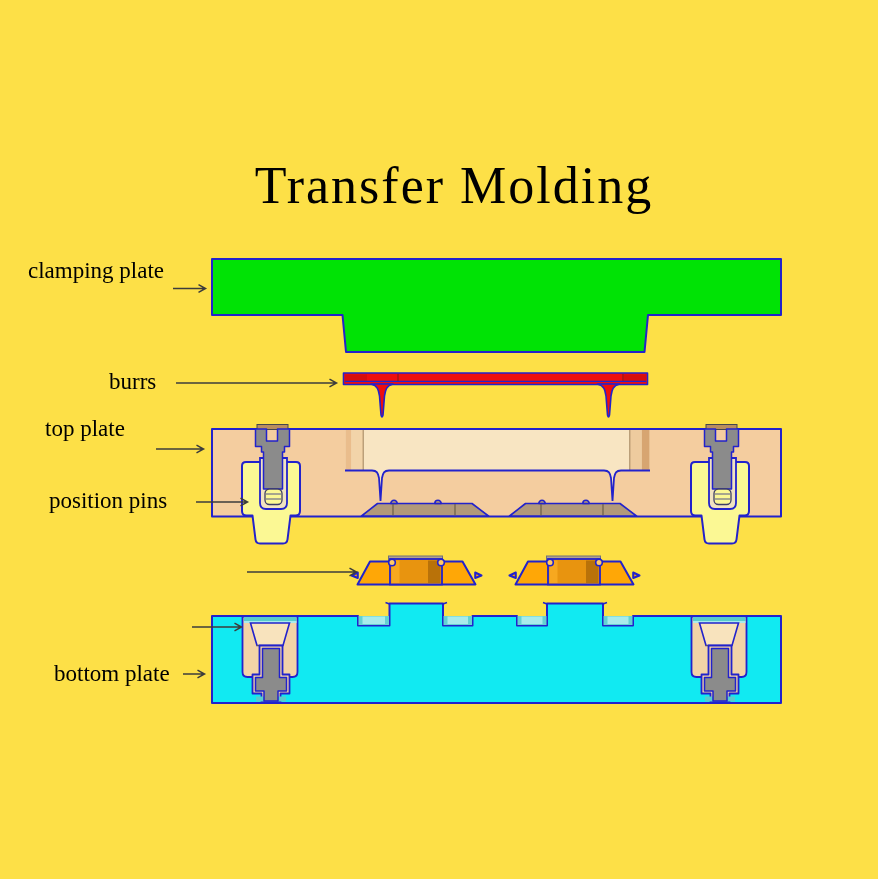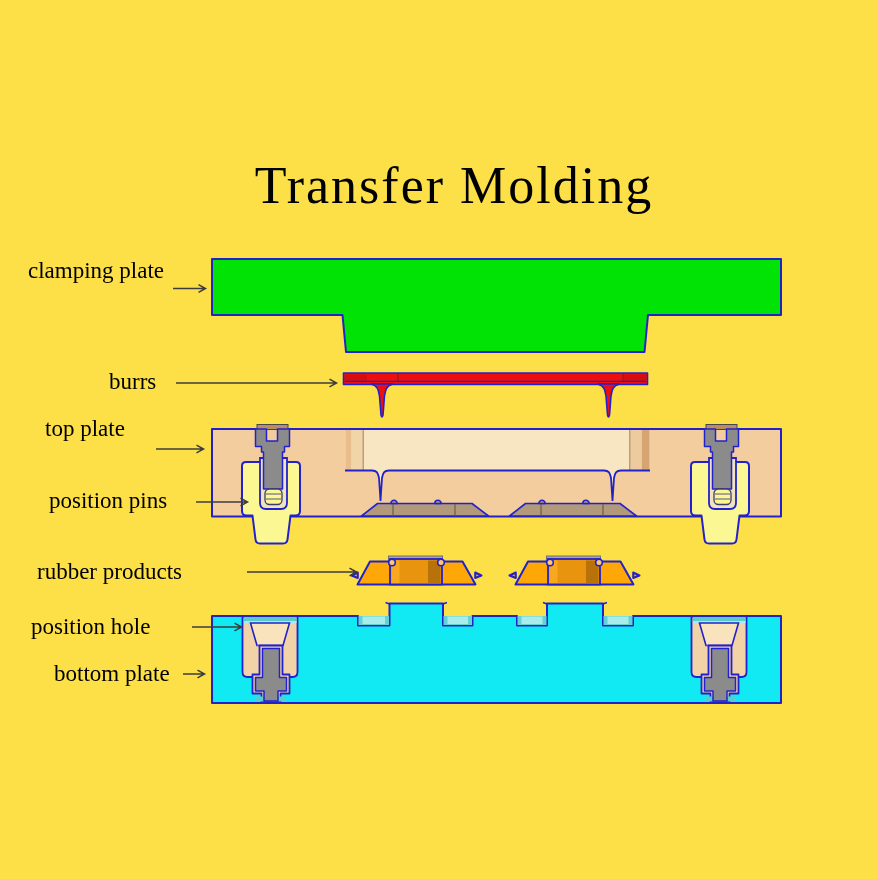--- a/index.html
+++ b/index.html
@@ -34,22 +34,20 @@
 <body>
 
 <div class="stage">
 
   <div class="title">Transfer Molding</div>
 
   <div class="lbl" style="left:28px;top:258px;">clamping plate</div>
   <div class="lbl" style="left:109px;top:369px;font-family:Liberation Serif, serif;">burrs</div>
   <div class="lbl" style="left:45px;top:416px;">top plate</div>
   <div class="lbl" style="left:37px;top:488px;margin-left:12px;">position pins</div>
-  <div class="lbl" style="left:37px;top:559px;">rubber products</div>
-  <div class="lbl" style="left:31px;top:614px;">position hole</div>
   <div class="lbl" style="left:30px;top:661px;margin-left:24px;">bottom plate</div>
 
   <svg id="diagram" width="878" height="879" viewBox="0 0 878 879">
 
     <g>
       <path class="green" d="M212,259 H781 V315 H648 L644.5,352 H346 L342.5,315 H212 Z"></path>
     </g>
 
     <g>
       <rect class="red" x="343.5" y="373" width="304" height="11.5"></rect>

